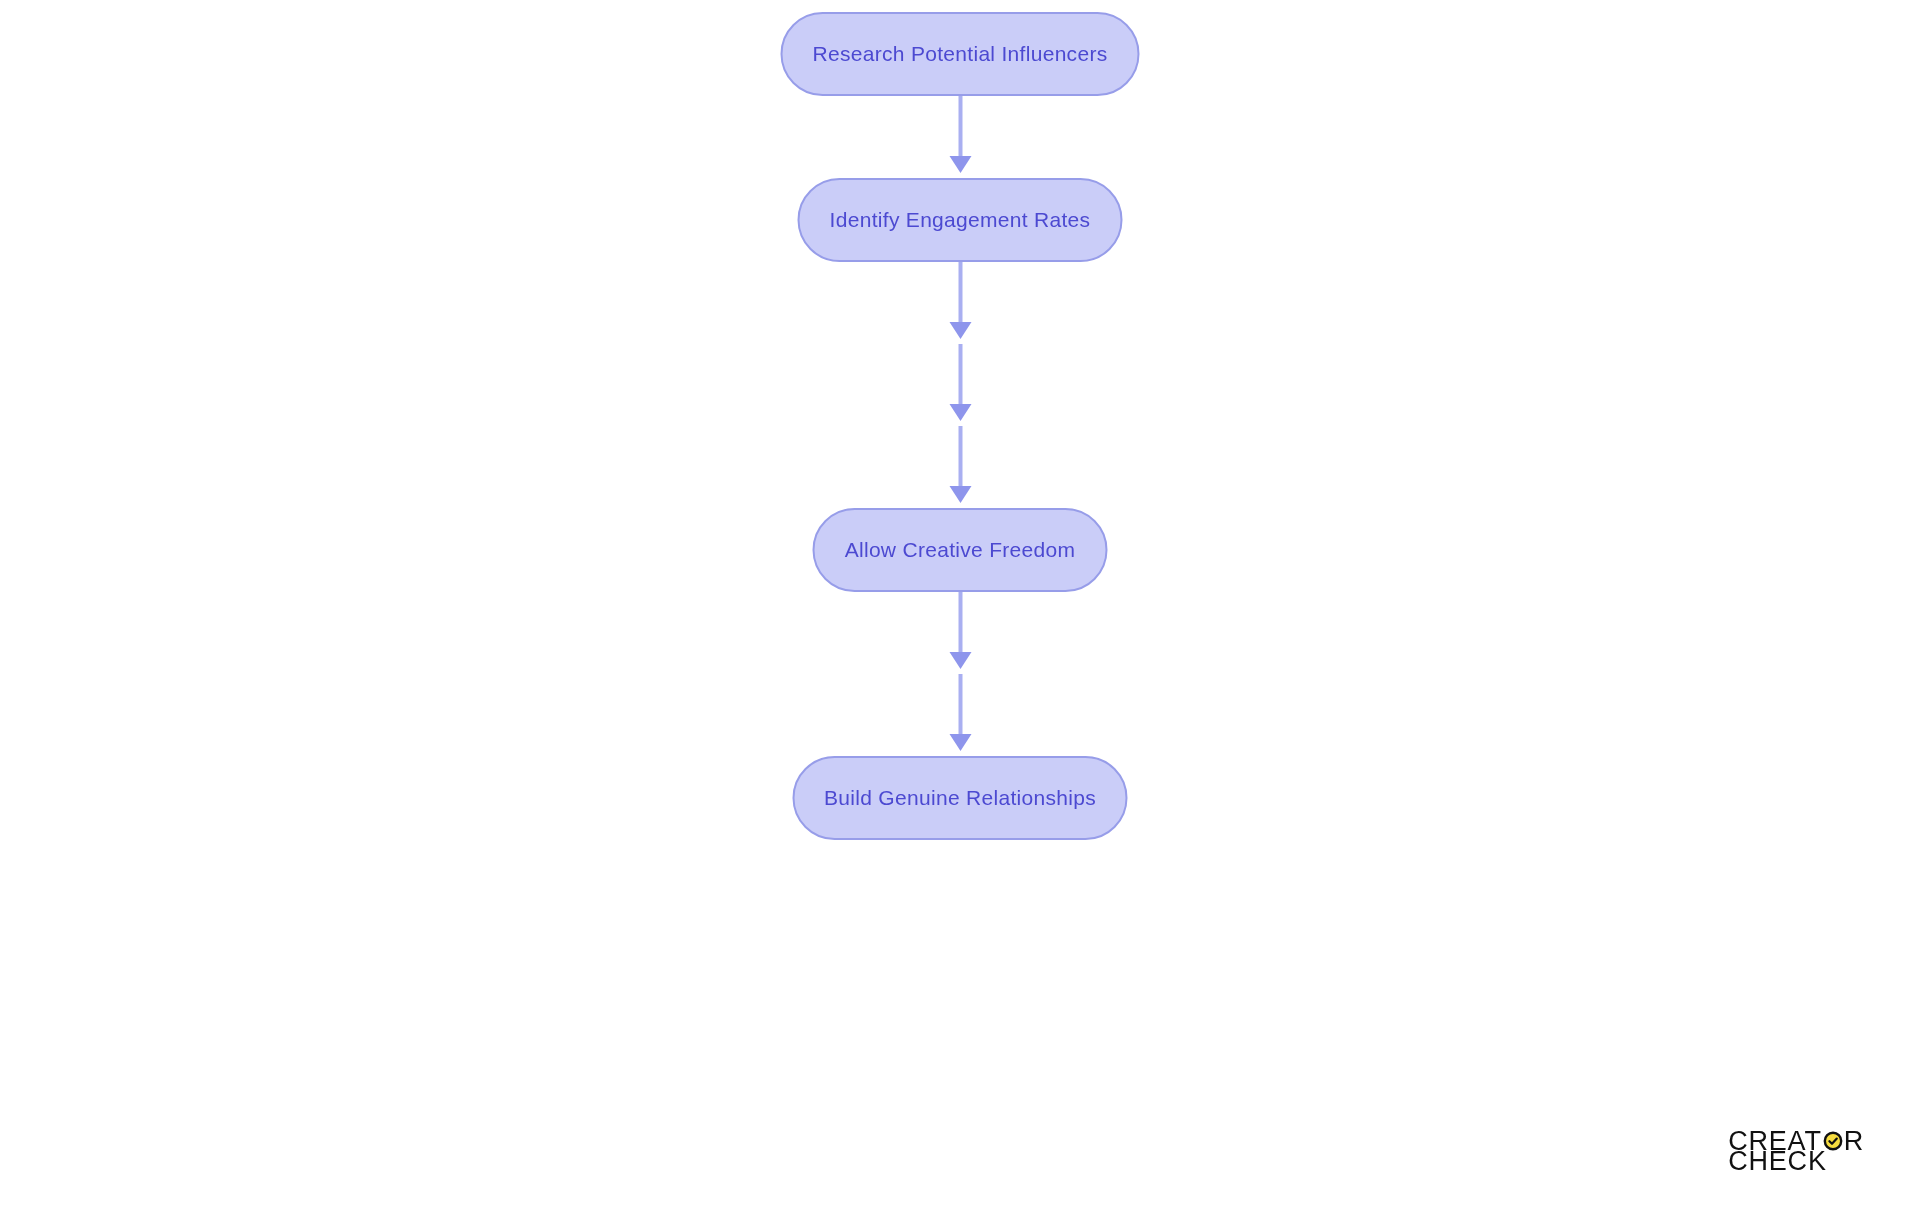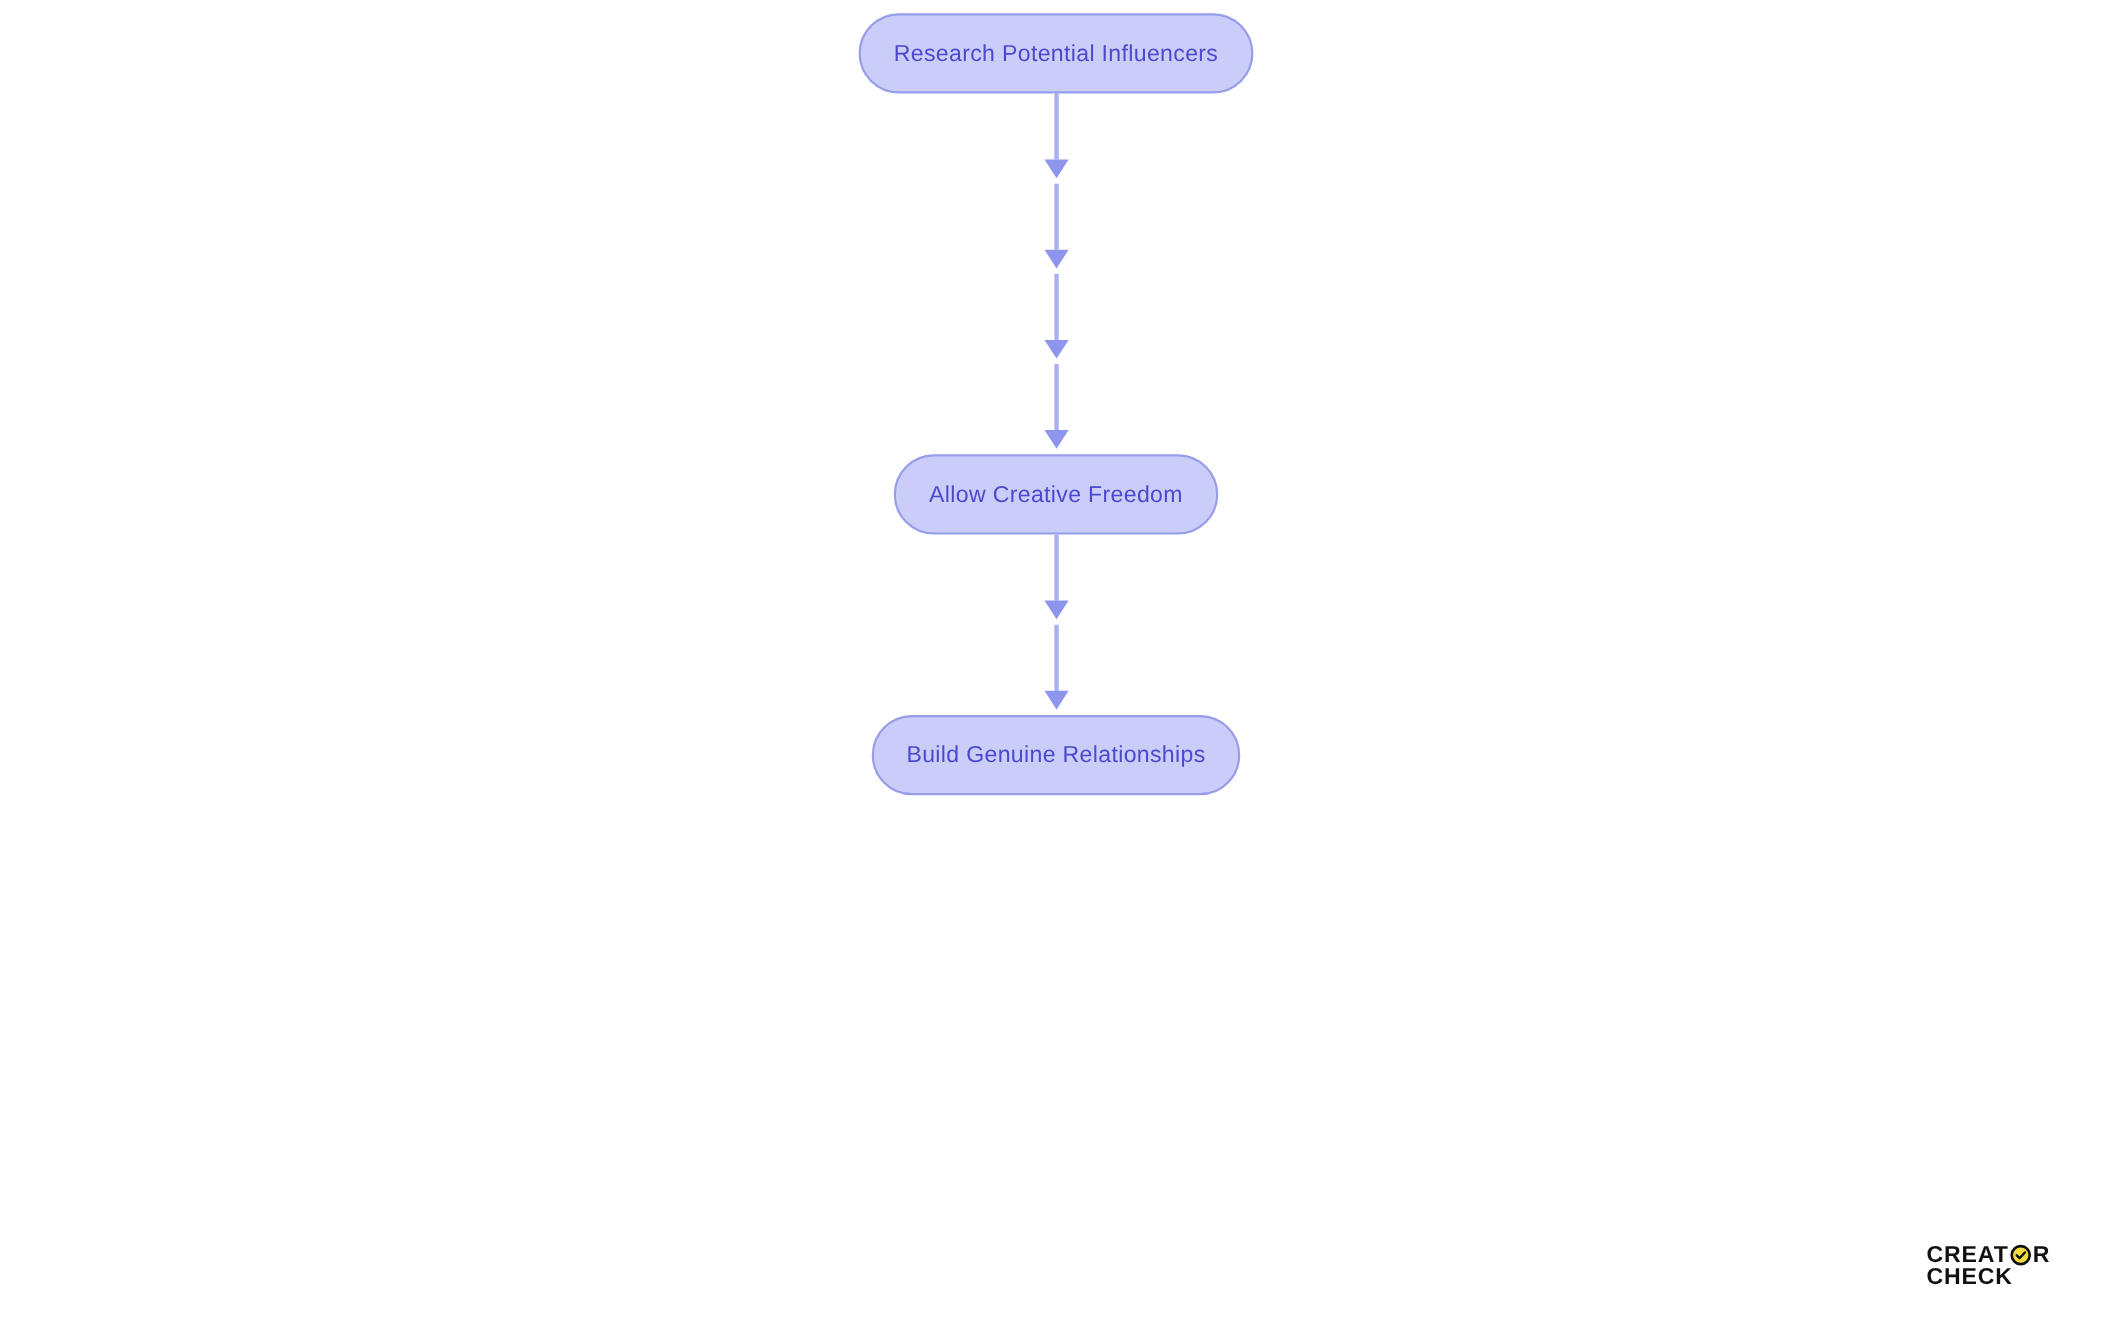--- a/index.html
+++ b/index.html
@@ -15,21 +15,21 @@
   .flow {
     position: absolute;
     left: 50%;
     top: 12px;
     transform: translateX(-50%);
     display: flex;
     flex-direction: column;
     align-items: center;
   }
   .node {
-    height: 73px;
+    height: 84px;
     border-radius: 42px;
     background: var(--node-fill, #cacdf8);
     border: 2px solid var(--node-border, #979de9);
     color: var(--node-text, #4c49d1);
     display: flex;
     align-items: center;
     justify-content: center;
     padding: 0 30px;
     font-size: 21px;
     letter-spacing: 0.3px;
@@ -54,41 +54,44 @@
     border-left: 11px solid transparent;
     border-right: 11px solid transparent;
     border-top: 17px solid var(--arrow-head, #8e95ec);
   }
 
   .watermark {
     position: absolute;
     right: 56px;
     bottom: 44px;
     color: var(--wm-text, #111111);
-    font-weight: bold;
-    font-size: 21px;
+    font-weight: normal;
+    font-size: 27px;
     line-height: 20px;
     letter-spacing: 0.8px;
     text-align: left;
   }
   .wm-line1 { display: flex; align-items: center; }
   .badge-icon { width: 20px; height: 20px; margin: 0 1px; display: block; }
 </style>
 </head>
 <body style="--node-fill: #cacdf8; --node-border: #979de9; --node-text: #4c49d1; --arrow-shaft: #a9aff1; --arrow-head: #8e95ec; --wm-text: #111111; background: rgb(255, 255, 255);">
 
 <div class="canvas">
 
   <div class="flow">
       <div class="node">
         <span>Research Potential Influencers</span>
       </div>
       <div class="arrow">
         <div class="shaft"></div>
         <div class="head"></div>
+      </div>
+      <div class="node">
+        <span>Identify Engagement Rates</span>
       </div>
       <div class="arrow">
         <div class="shaft"></div>
         <div class="head"></div>
       </div>
       <div class="arrow">
         <div class="shaft"></div>
         <div class="head"></div>
       </div>
       <div class="arrow">

